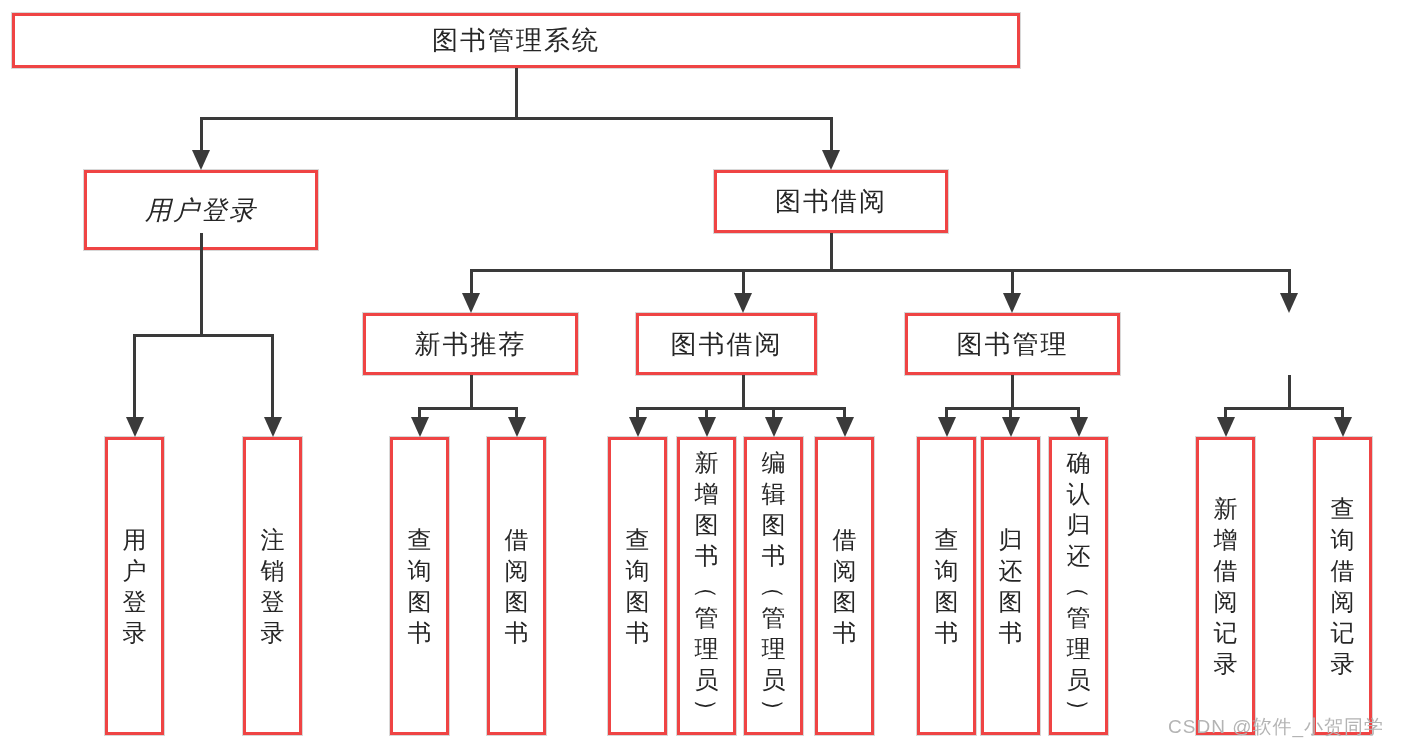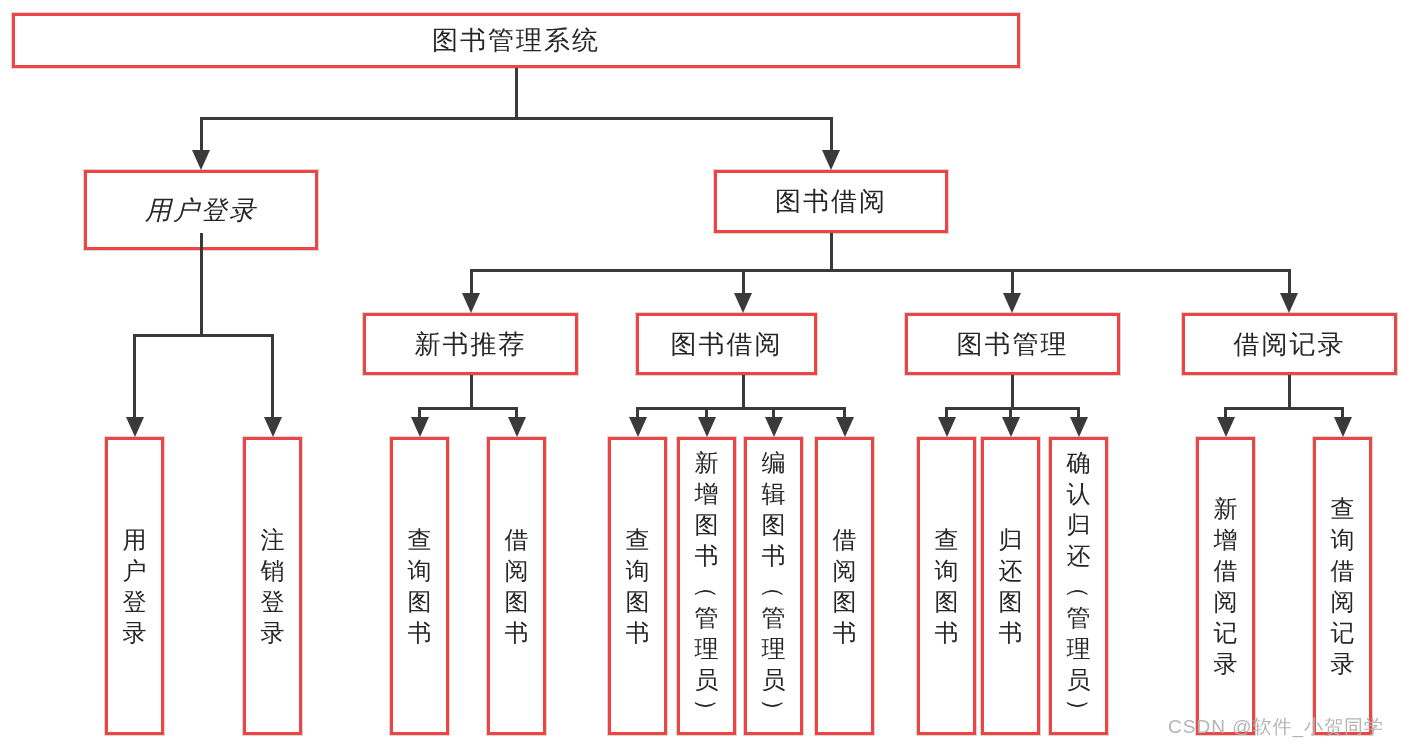--- a/index.html
+++ b/index.html
@@ -47,23 +47,20 @@
 
   <div class="box" style="left:363px;top:313px;width:215px;height:62px;">
     <span class="hlabel">新书推荐</span>
   </div>
   <div class="box" style="left:636px;top:313px;width:181px;height:62px;">
     <span class="hlabel">图书借阅</span>
   </div>
   <div class="box" style="left:905px;top:313px;width:215px;height:62px;">
     <span class="hlabel">图书管理</span>
   </div>
-  <div class="box" style="left:1182px;top:313px;width:215px;height:62px;">
-    <span class="hlabel">借阅记录</span>
-  </div>
 
   <div class="box leaf" style="left:105px;">
     <div class="vlabel">
         <span class="vchar">用</span>
         <span class="vchar">户</span>
         <span class="vchar">登</span>
         <span class="vchar">录</span>
       </div>
   </div>
   <div class="box leaf" style="left:243px;">

